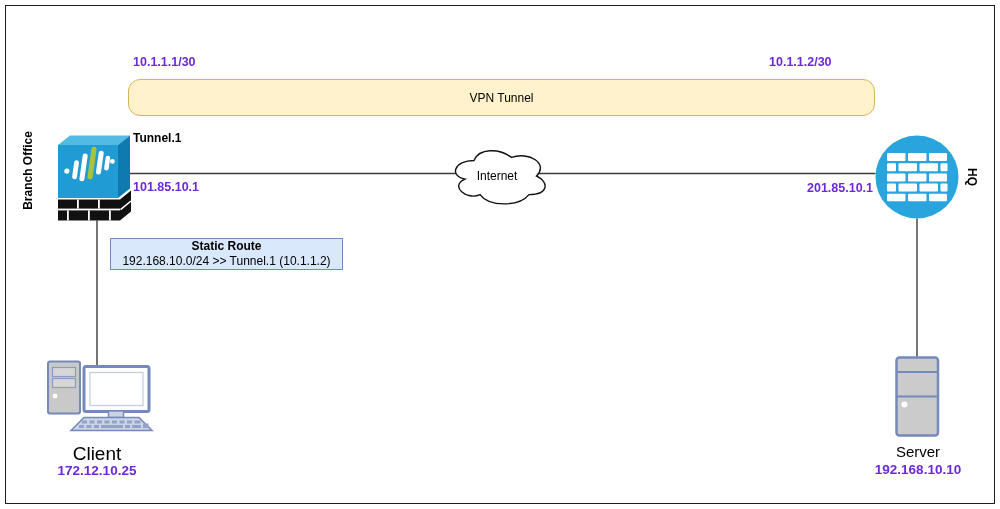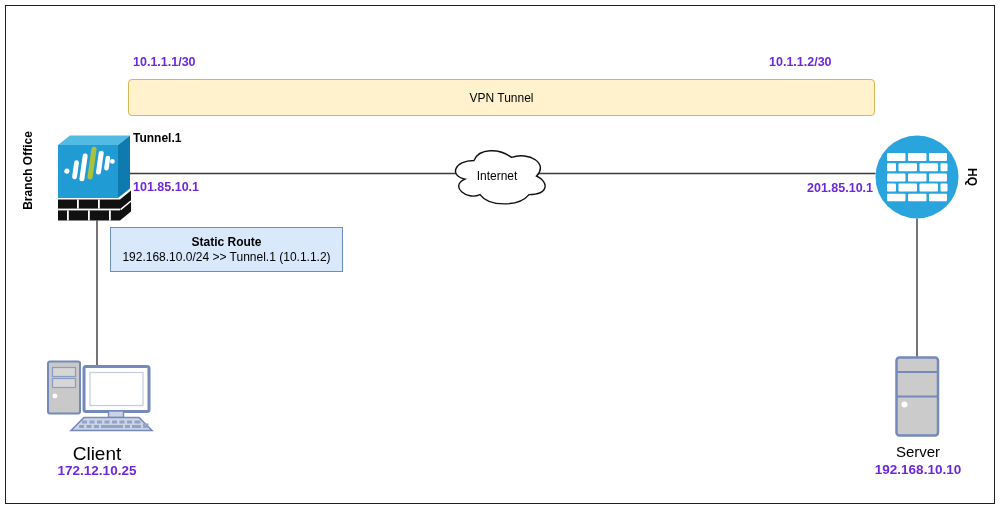--- a/index.html
+++ b/index.html
@@ -11,26 +11,26 @@
     position:absolute;left:5px;top:5px;width:988px;height:497px;
     border:1.6px solid #1f1f1f;background:transparent;
   }
   .svg-layer{position:absolute;left:0;top:0;width:1000px;height:509px;}
   .lbl{position:absolute;white-space:nowrap;}
   .ip{color:#6d28d9;font-weight:bold;font-size:12.5px;}
   .bold{font-weight:bold;}
   .t12{font-size:12px;}
   .vpn-box{
     position:absolute;left:128px;top:79px;width:747px;height:37px;
-    background:#FFF2CC;border:1.4px solid #D6B656;border-radius:4px;
+    background:#FFF2CC;border:1.4px solid #D6B656;border-radius:12px;
     display:flex;align-items:center;justify-content:center;font-size:12px;
     box-sizing:border-box;
   }
   .route-box{
-    position:absolute;left:110px;top:227px;width:233px;height:45px;
+    position:absolute;left:110px;top:238px;width:233px;height:32px;
     background:#DAE8FC;border:1.4px solid #6C8EBF;box-sizing:border-box;
     display:flex;flex-direction:column;align-items:center;justify-content:center;
     font-size:12px;line-height:15px;text-align:center;
   }
   .v-label-left{
     position:absolute;left:-12px;top:164px;width:80px;text-align:center;
     font-size:12px;font-weight:bold;line-height:13px;white-space:normal;
     transform:rotate(-90deg);
   }
   .v-label-right{

